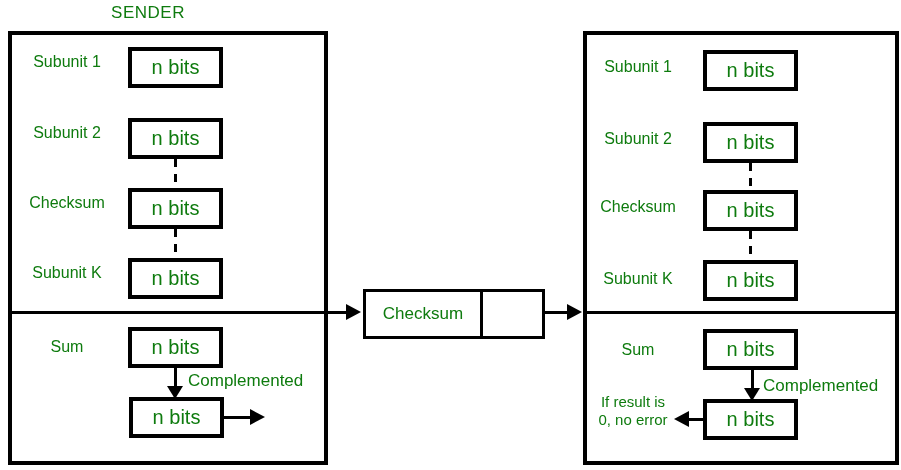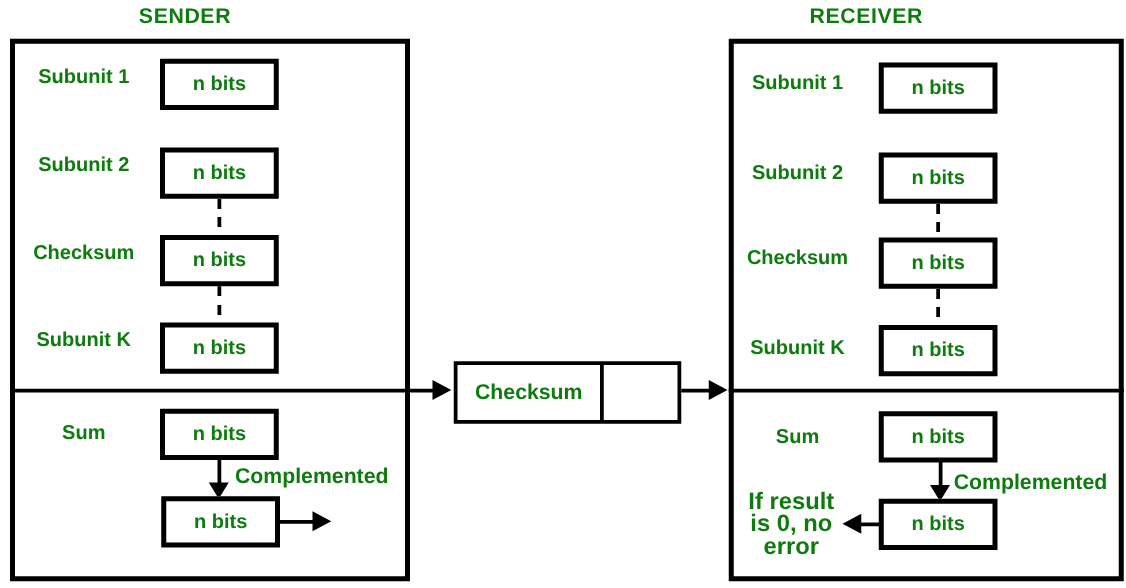--- a/index.html
+++ b/index.html
@@ -1,45 +1,45 @@
 <!DOCTYPE html>
 <html><head>
 <meta charset="utf-8">
 <style>
   html,body{margin:0;padding:0;background:#fff;}
   .canvas{
     position:relative;width:901px;height:470px;background:#ffffff;
     font-family:"Liberation Sans","DejaVu Sans",sans-serif;
-    font-weight:bold;color:#0e7b0e;overflow:hidden;
+    font-weight:normal;color:#0e7b0e;overflow:hidden;
   }
   .title{position:absolute;font-size:17px;text-align:center;width:150px;letter-spacing:.5px;}
   .outer{position:absolute;border:4px solid #000;box-sizing:border-box;background:transparent;}
   .nbits{
     position:absolute;width:95px;height:41px;border:4px solid #000;box-sizing:border-box;
-    display:flex;align-items:center;justify-content:center;font-size:16px;background:#fff;
+    display:flex;align-items:center;justify-content:center;font-size:20px;background:#fff;
   }
   .rowlabel{position:absolute;width:108px;text-align:center;font-size:16px;}
   .dash{
     position:absolute;width:3px;
     background:repeating-linear-gradient(180deg,#000 0 8px,transparent 8px 15px);
   }
   .hline{position:absolute;height:3px;background:#000;}
   .vline{position:absolute;width:3px;background:#000;}
   .ah-right{position:absolute;width:0;height:0;border-top:8px solid transparent;border-bottom:8px solid transparent;border-left:15px solid #000;}
   .ah-left{position:absolute;width:0;height:0;border-top:8px solid transparent;border-bottom:8px solid transparent;border-right:15px solid #000;}
   .ah-down{position:absolute;width:0;height:0;border-left:8px solid transparent;border-right:8px solid transparent;border-top:13px solid #000;}
   .midbox{
     position:absolute;left:363px;top:289px;width:182px;height:50px;border:3px solid #000;
     box-sizing:border-box;display:flex;background:#fff;
   }
   .midcell{display:flex;align-items:center;justify-content:center;font-size:17px;}
   .midcell.cs{width:114px;border-right:3px solid #000;}
   .midcell.dt{flex:1;}
   .complabel{position:absolute;font-size:17px;white-space:nowrap;}
-  .note{position:absolute;font-size:19px;line-height:18px;text-align:center;width:74px;}
+  .note{position:absolute;font-size:15px;line-height:18px;text-align:center;width:74px;}
 </style>
 </head>
 <body>
 
 <div class="canvas">
 
   <div class="title" style="left:73px;top:3px;">SENDER</div>
   <div class="outer" style="left:8px;top:31px;width:320px;height:434px;"></div>
 
   <div class="rowlabel" style="left:13px;top:53px;">Subunit 1</div>
@@ -71,21 +71,20 @@
   <div class="nbits" style="left:129px;top:397px;">n bits</div>
   <div class="hline" style="left:224px;top:416px;width:27px;"></div>
   <div class="ah-right" style="left:250px;top:409px;"></div>
 
   <div class="midbox">
     <div class="midcell cs">Checksum</div>
   </div>
   <div class="hline" style="left:545px;top:311px;width:23px;"></div>
   <div class="ah-right" style="left:567px;top:304px;"></div>
 
-  <div class="title" style="left:618px;top:3px;">RECEIVER</div>
   <div class="outer" style="left:583px;top:31px;width:316px;height:434px;"></div>
 
   <div class="rowlabel" style="left:584px;top:58px;">Subunit 1</div>
   <div class="nbits" style="left:703px;top:50px;">n bits</div>
 
   <div class="rowlabel" style="left:584px;top:130px;">Subunit 2</div>
   <div class="nbits" style="left:703px;top:122px;">n bits</div>
 
   <div class="dash" style="left:749px;top:163px;height:27px;"></div>
 

